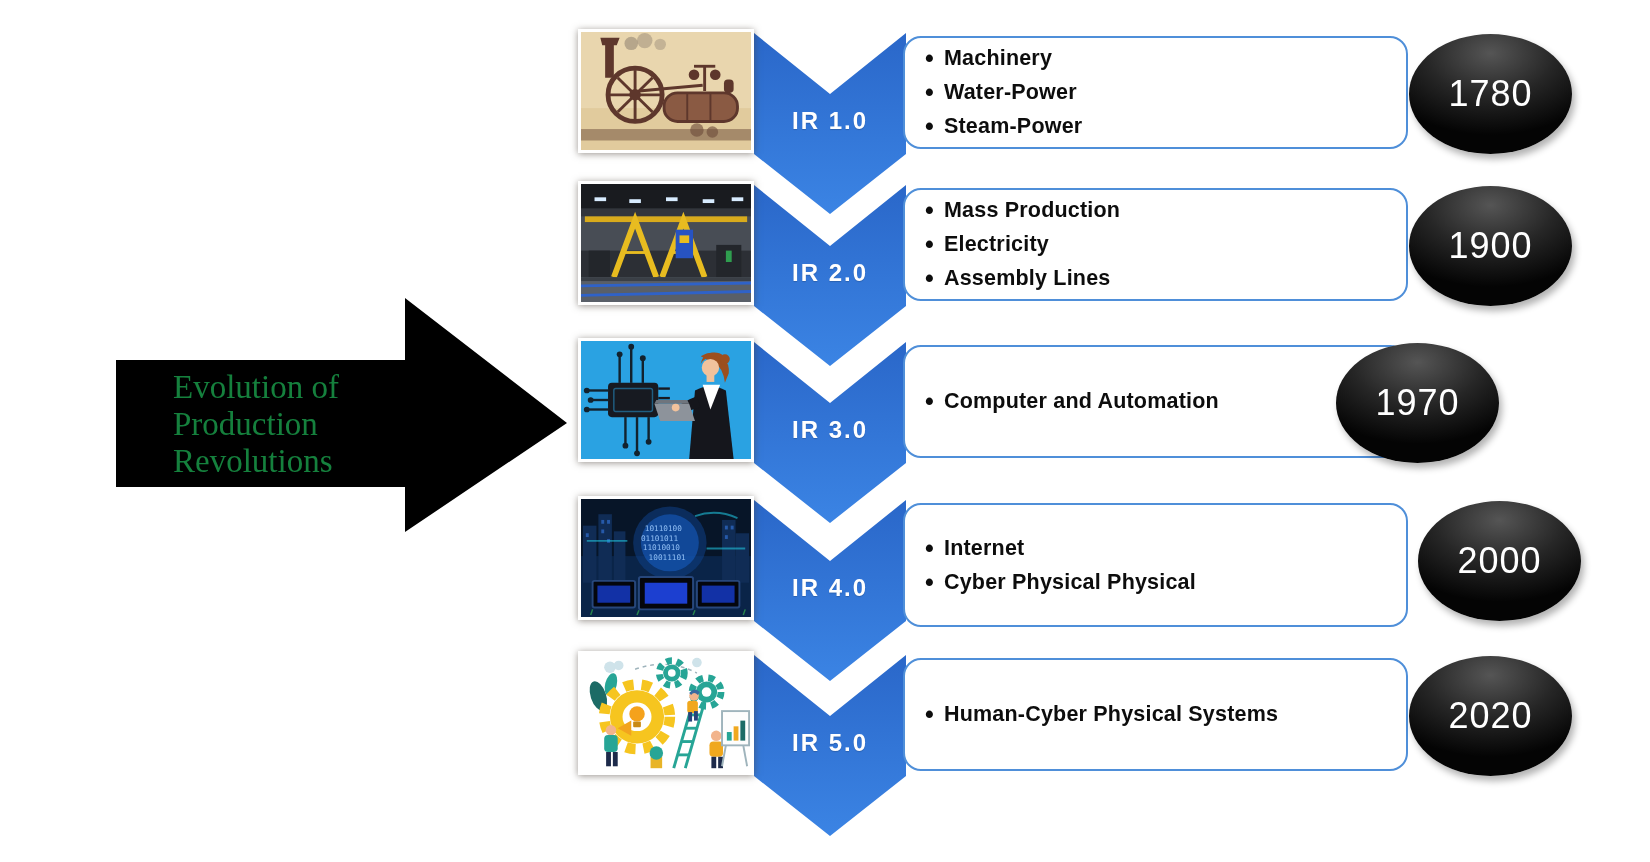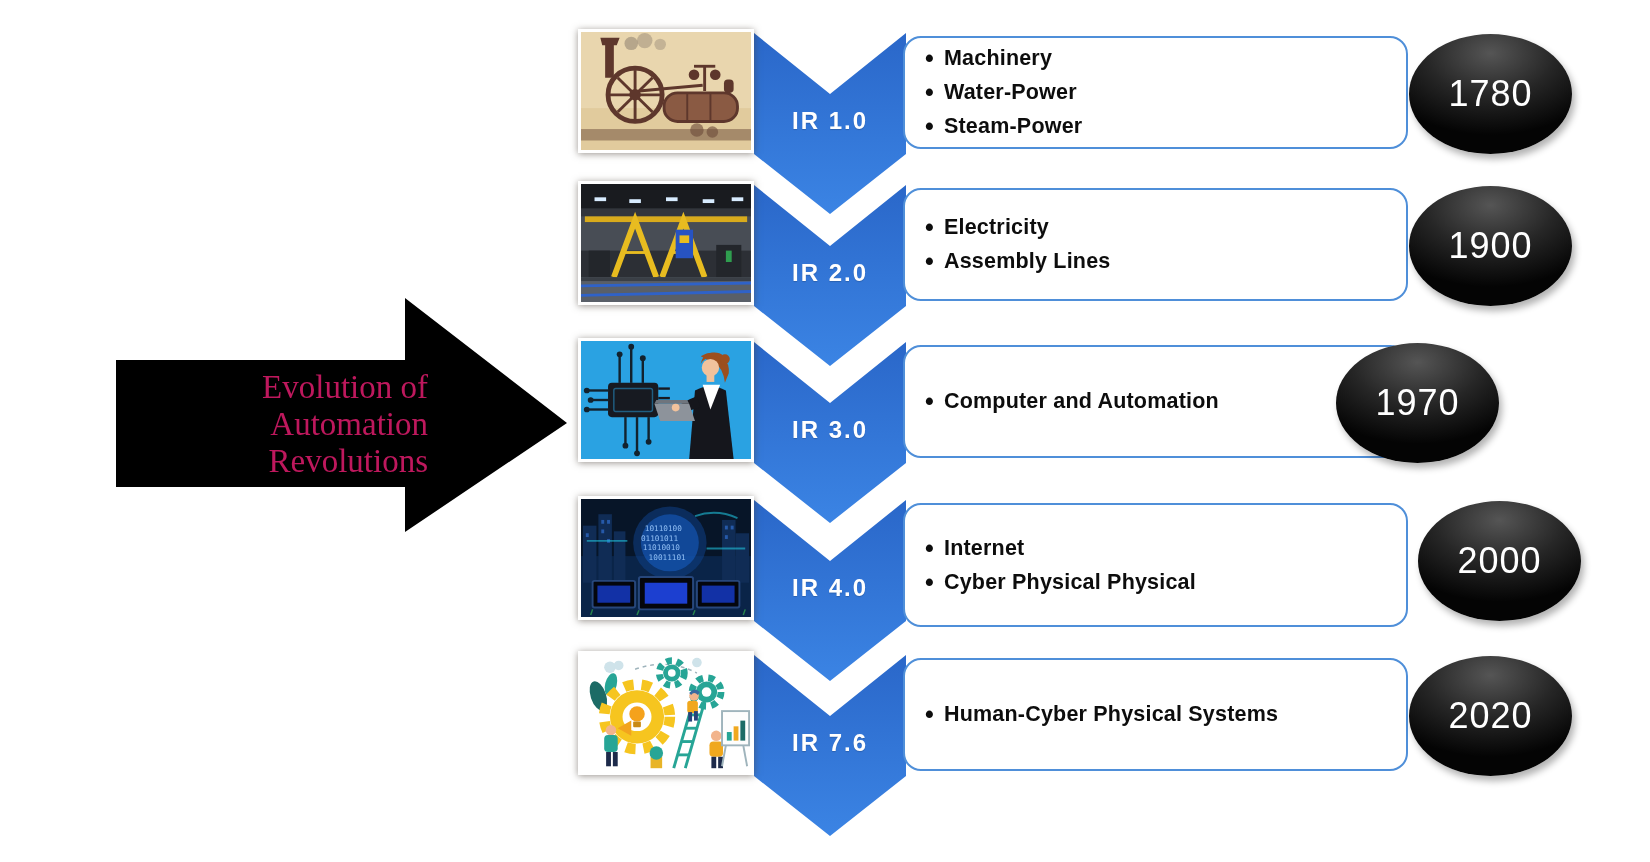--- a/index.html
+++ b/index.html
@@ -4,22 +4,22 @@
 <style>
   html,body{margin:0;padding:0;background:#fff;}
   #canvas{
     position:relative;width:1650px;height:862px;background:#ffffff;
     font-family:"Liberation Sans",sans-serif;overflow:hidden;
   }
   
   .title-arrow{position:absolute;left:116px;top:298px;z-index:1;}
   .diagram-title{
     position:absolute;left:173px;top:369px;width:255px;z-index:2;
-    color:#be185d;font-family:"Liberation Serif","DejaVu Serif",serif;
-    font-size:33px;line-height:37px;text-align:right;
+    color:#15803d;font-family:"Liberation Serif","DejaVu Serif",serif;
+    font-size:33px;line-height:37px;text-align:left;
   }
   
   .picture-frame{
     position:absolute;z-index:3;box-sizing:border-box;background:#f9a8d4;
     border:3px solid #ffffff;box-shadow:0 1px 7px rgba(70,60,50,.55);
     overflow:hidden;
   }
   .img-svg{display:block;width:100%;height:100%;}
   
   .chevron{position:absolute;z-index:1;}
@@ -66,21 +66,21 @@
         <stop offset="1" stop-color="#3b84e4"></stop>
       </linearGradient>
     </defs>
   </svg>
 
   <svg class="title-arrow" width="451" height="234" viewBox="0 0 451 234">
     <polygon points="0,62 289,62 289,0 451,125 289,234 289,189 0,189" fill="#000000"></polygon>
   </svg>
   <div class="diagram-title">
     <div>Evolution of</div>
-    <div>Automation</div>
+    <div>Production</div>
     <div>Revolutions</div>
   </div>
 
     <div class="picture-frame" style="left: 578px; top: 29px; width: 176px; height: 124px;">
       <svg class="img-svg" viewBox="0 0 176 124" preserveAspectRatio="none">
       <rect width="176" height="124" fill="#e9d6ae"></rect>
       <rect y="80" width="176" height="44" fill="#dcc391" opacity="0.6"></rect>
       <circle cx="52" cy="12" r="7" fill="#8d8070" opacity="0.55"></circle>
       <circle cx="66" cy="9" r="8" fill="#8d8070" opacity="0.45"></circle>
       <circle cx="82" cy="13" r="6" fill="#8d8070" opacity="0.4"></circle>
@@ -158,20 +158,21 @@
           <line x1="0" y1="117" x2="176" y2="113"></line>
       </g>
     </svg>
     </div>
     <svg class="chevron" viewBox="0 0 152 181" preserveAspectRatio="none" style="left: 754px; top: 185px; width: 152px; height: 181px;">
       <polygon points="0,0 76,61 152,0 152,121 76,181 0,121" fill="url(#chevGrad)"></polygon>
     </svg>
     <div class="ir-label" style="left: 754px; top: 250px; width: 152px; height: 46px;">IR 2.0</div>
     <div class="info-box" style="left: 903px; top: 188px; width: 505px; height: 113px;">
       <ul class="bullets">
+        <li>Mass Production</li>
         <li>Electricity</li>
         <li>Assembly Lines</li>
       </ul>
     </div>
     <div class="year-badge" style="left: 1409px; top: 186px; width: 163px; height: 120px;">
       <span class="year-text">1900</span>
     </div>
 
     <div class="picture-frame" style="left: 578px; top: 338px; width: 176px; height: 124px;">
       <svg class="img-svg" viewBox="0 0 176 124" preserveAspectRatio="none">
@@ -348,21 +349,21 @@
       <rect x="151" y="82" width="5" height="9" fill="#27a596"></rect>
       <rect x="158" y="76" width="5" height="15" fill="#f0a81e"></rect>
       <rect x="165" y="70" width="5" height="21" fill="#1c6b66"></rect>
       <rect x="72" y="108" width="12" height="12" fill="#e8b427"></rect>
       <circle cx="78" cy="104" r="7" fill="#27a596"></circle>
     </svg>
     </div>
     <svg class="chevron" viewBox="0 0 152 181" preserveAspectRatio="none" style="left: 754px; top: 655px; width: 152px; height: 181px;">
       <polygon points="0,0 76,61 152,0 152,121 76,181 0,121" fill="url(#chevGrad)"></polygon>
     </svg>
-    <div class="ir-label" style="left: 754px; top: 720px; width: 152px; height: 46px;">IR 7.6</div>
+    <div class="ir-label" style="left: 754px; top: 720px; width: 152px; height: 46px;">IR 5.0</div>
     <div class="info-box" style="left: 903px; top: 658px; width: 505px; height: 113px;">
       <ul class="bullets">
         <li>Human-Cyber Physical Systems</li>
       </ul>
     </div>
     <div class="year-badge" style="left: 1409px; top: 656px; width: 163px; height: 120px;">
       <span class="year-text">2020</span>
     </div>
   </div>
 

